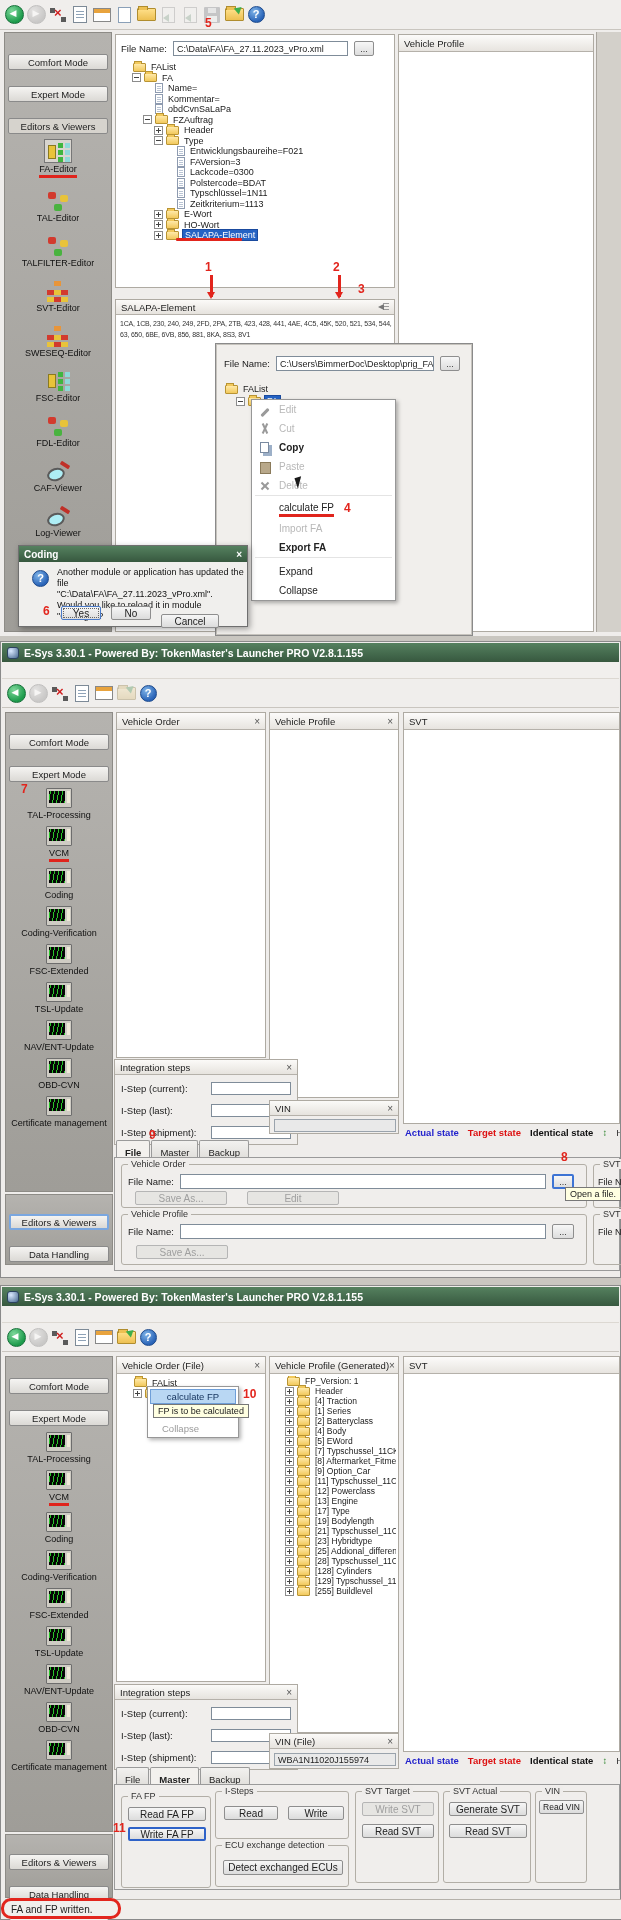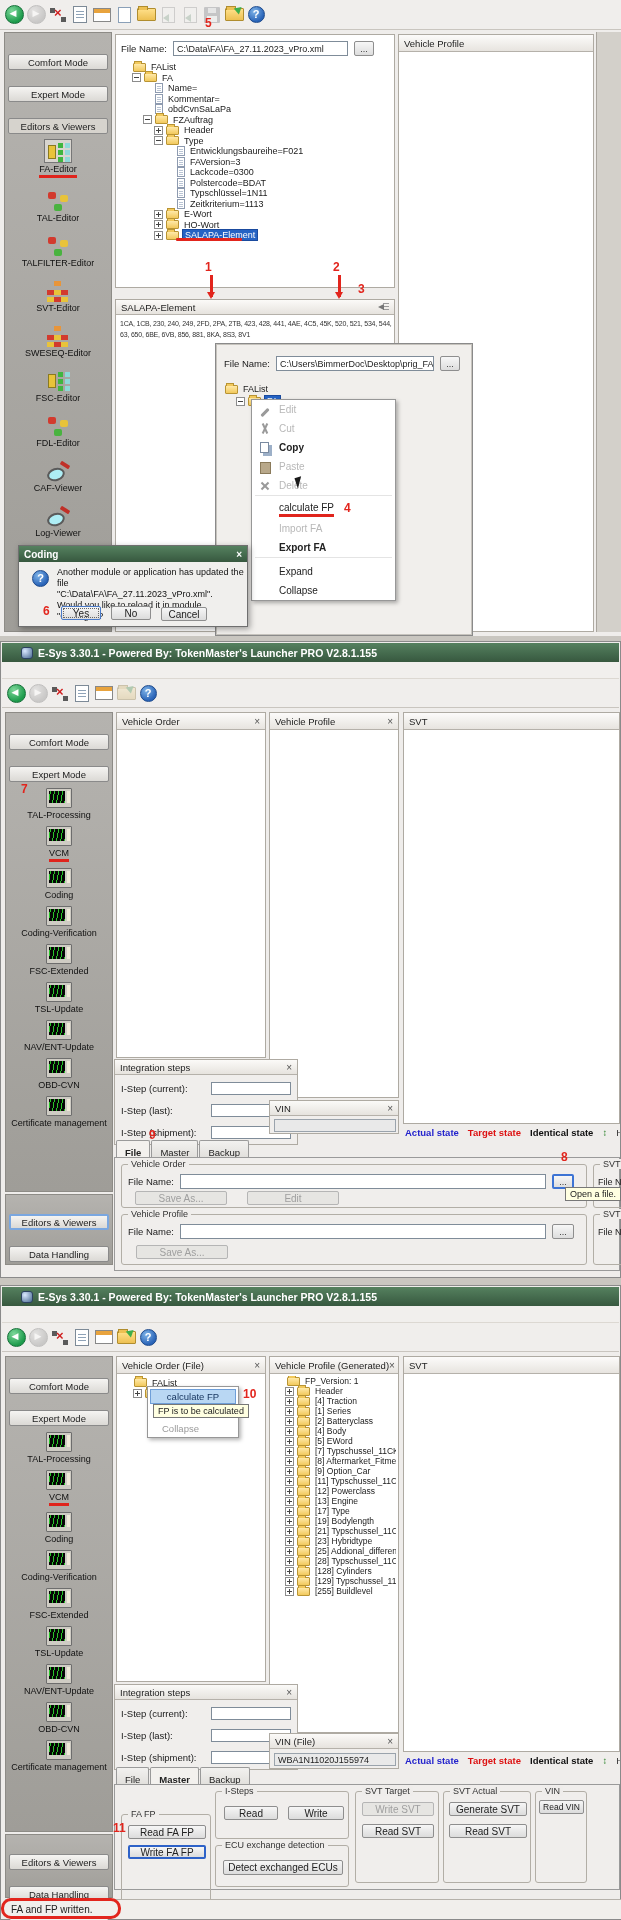--- a/index.html
+++ b/index.html
@@ -1,20 +1,20 @@
 <!DOCTYPE html>
 <html><head>
 <meta charset="utf-8">
 <style>
 *{box-sizing:border-box;margin:0;padding:0}
 html,body{width:621px;height:1920px}
 body{position:relative;overflow:hidden;background:#c9c6c0;font-family:"Liberation Sans",sans-serif;color:#1a1a1a}
 .abs{position:absolute}
 .win{position:absolute;background:#efedeb;border:1px solid #8a8a8a}
-.wtitle{position:absolute;left:1px;right:1px;height:19px;background:linear-gradient(#55815f,#37583f);color:#fff;font-size:10.5px;font-weight:bold;display:flex;align-items:center;gap:5px;padding:0 19px;white-space:nowrap;overflow:hidden}
+.wtitle{position:absolute;left:1px;right:1px;height:19px;background:linear-gradient(#55815f,#37583f);color:#fff;font-size:10.5px;font-weight:bold;display:flex;align-items:center;gap:5px;padding:0 5px;white-space:nowrap;overflow:hidden}
 .wicon{width:12px;height:12px;border-radius:3px;background:radial-gradient(circle at 30% 30%,#d9e8ff,#47688f);border:1px solid #2c4260;flex:none}
 .menubar{position:absolute;left:1px;right:1px;height:17px;background:#f1efed;border-bottom:1px solid #dcd8d2;display:flex;align-items:center;font-size:10px;padding-left:2px}
 .menubar span{padding:0 7px}
 .toolbar{position:absolute;background:#f0eeec;border-bottom:1px solid #c9c5bf}
 .tbflex{display:flex;align-items:center;height:100%;padding-left:3px}
 .ti{width:22px;height:26px;display:flex;align-items:center;justify-content:center;position:relative}
 .ti.dim{opacity:.45;filter:grayscale(50%)}
 .tic{display:block;position:relative}
 .i-back{width:19px;height:19px;border-radius:50%;background:radial-gradient(circle at 35% 30%,#7fd89b,#1d9b4b 70%);border:1px solid #147038}
 .i-back::before{content:"◀";position:absolute;left:4px;top:2px;color:#fff;font-size:9px}
@@ -441,21 +441,21 @@
         <span class="xbtn"></span>
       </div>
     <span class="tic i-help qicon"></span>
     <div class="clines">
       <div>Another module or application has updated the file</div>
       <div>"C:\Data\FA\FA_27.11.2023_vPro.xml".</div>
       <div>Would you like to reload it in module "Coding"""?</div>
     </div>
     <div class="btn focus" style="left:42px;top:60px;width:40px;height:14px">Yes</div>
     <div class="btn" style="left:92px;top:60px;width:40px;height:14px">No</div>
-    <div class="btn" style="left:142px;top:61px;width:46px;height:14px">Cancel</div>
+    <div class="btn" style="left:142px;top:68px;width:58px;height:14px">Cancel</div>
     <div class="ann" style="left:24px;top:58px">6</div>
   </div>
 </div>
 
 <div class="gap" style="left:0;top:636px;width:621px;height:5px"></div>
 
 <div class="win p23" style="left:0;top:641px;width:621px;height:637px">
   <div class="wtitle" style="top:1px">
       <span class="wicon"></span>
       <span>E-Sys 3.30.1 - Powered By: TokenMaster's Launcher PRO V2.8.1.155</span>
@@ -954,21 +954,21 @@
         <span>File</span>
       </div>
       <div class="tab active">
         <span>Master</span>
       </div>
       <div class="tab">
         <span>Backup</span>
       </div>
     </div>
   <div class="bigbox" style="left:113px;top:498px;width:506px;height:106px"></div>
-  <div class="gb" style="left:120px;top:528px;width:90px;height:92px">
+  <div class="gb" style="left:120px;top:510px;width:90px;height:92px">
     <span class="gt">FA FP</span>
     <div class="btn" style="left:6px;top:10px;width:78px;height:14px">Read FA FP</div>
     <div class="btn focusblue" style="left:6px;top:30px;width:78px;height:14px">Write FA FP</div>
   </div>
   <div class="ann" style="left:112px;top:535px">11</div>
   <div class="gb" style="left:214px;top:505px;width:134px;height:48px">
     <span class="gt">I-Steps</span>
     <div class="btn" style="left:8px;top:14px;width:54px;height:14px">Read</div>
     <div class="btn" style="left:72px;top:14px;width:56px;height:14px">Write</div>
   </div>

